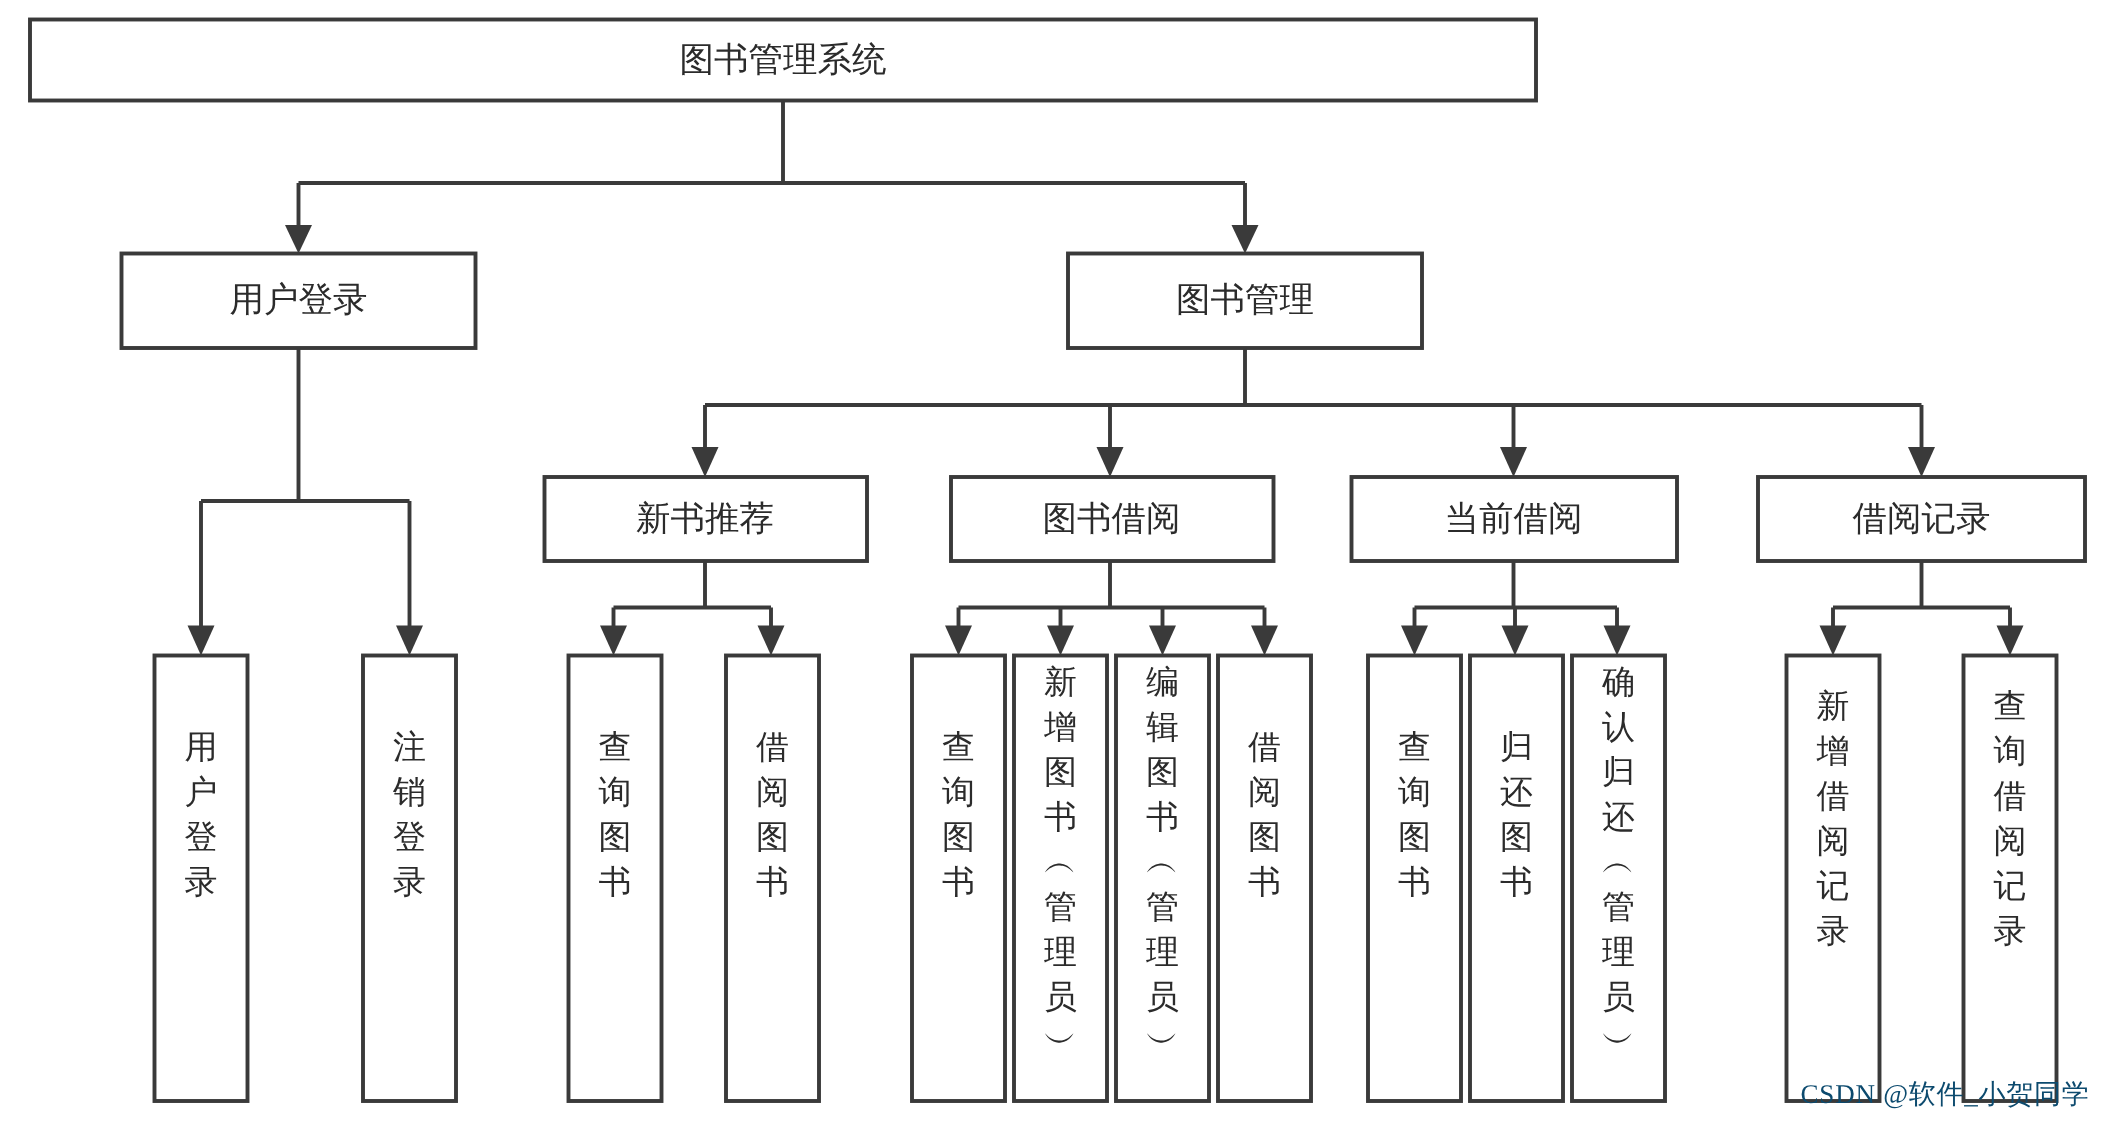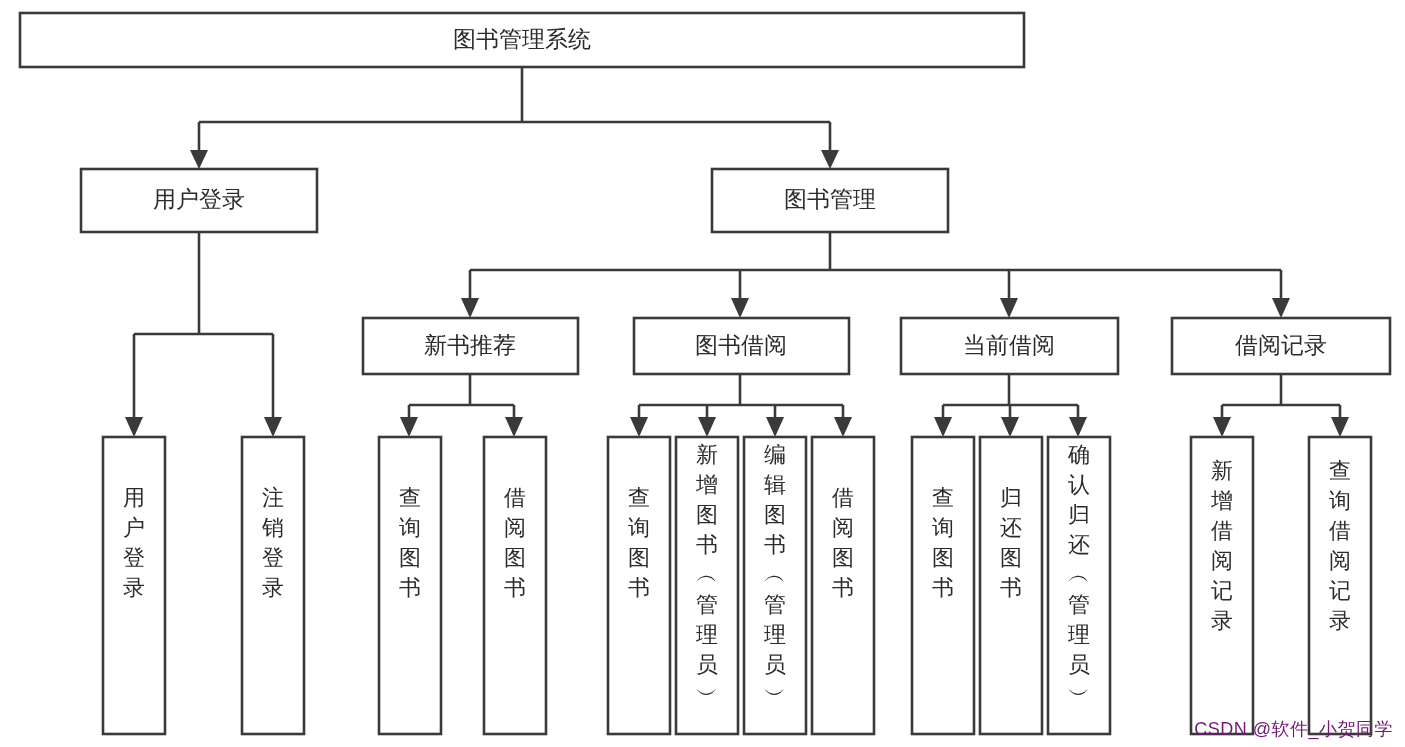--- a/index.html
+++ b/index.html
@@ -51,23 +51,23 @@
   .node-label-vertical {
     fill: #2b2b2b;
     font-family: "Liberation Sans", "DejaVu Sans", sans-serif;
     font-size: 22px;
     text-anchor: middle;
   }
   .watermark-text {
     position: absolute;
     right: 12px;
     bottom: 6px;
-    font-family: Liberation Sans, sans-serif;
+    font-family: Liberation Serif, serif;
     font-size: 18px;
-    color: #701a75;
+    color: #0c4a6e;
     white-space: nowrap;
     letter-spacing: 0.5px;
     pointer-events: none;
   }
 </style>
 </head>
 <body>
 
 <div id="diagram-root">
 

